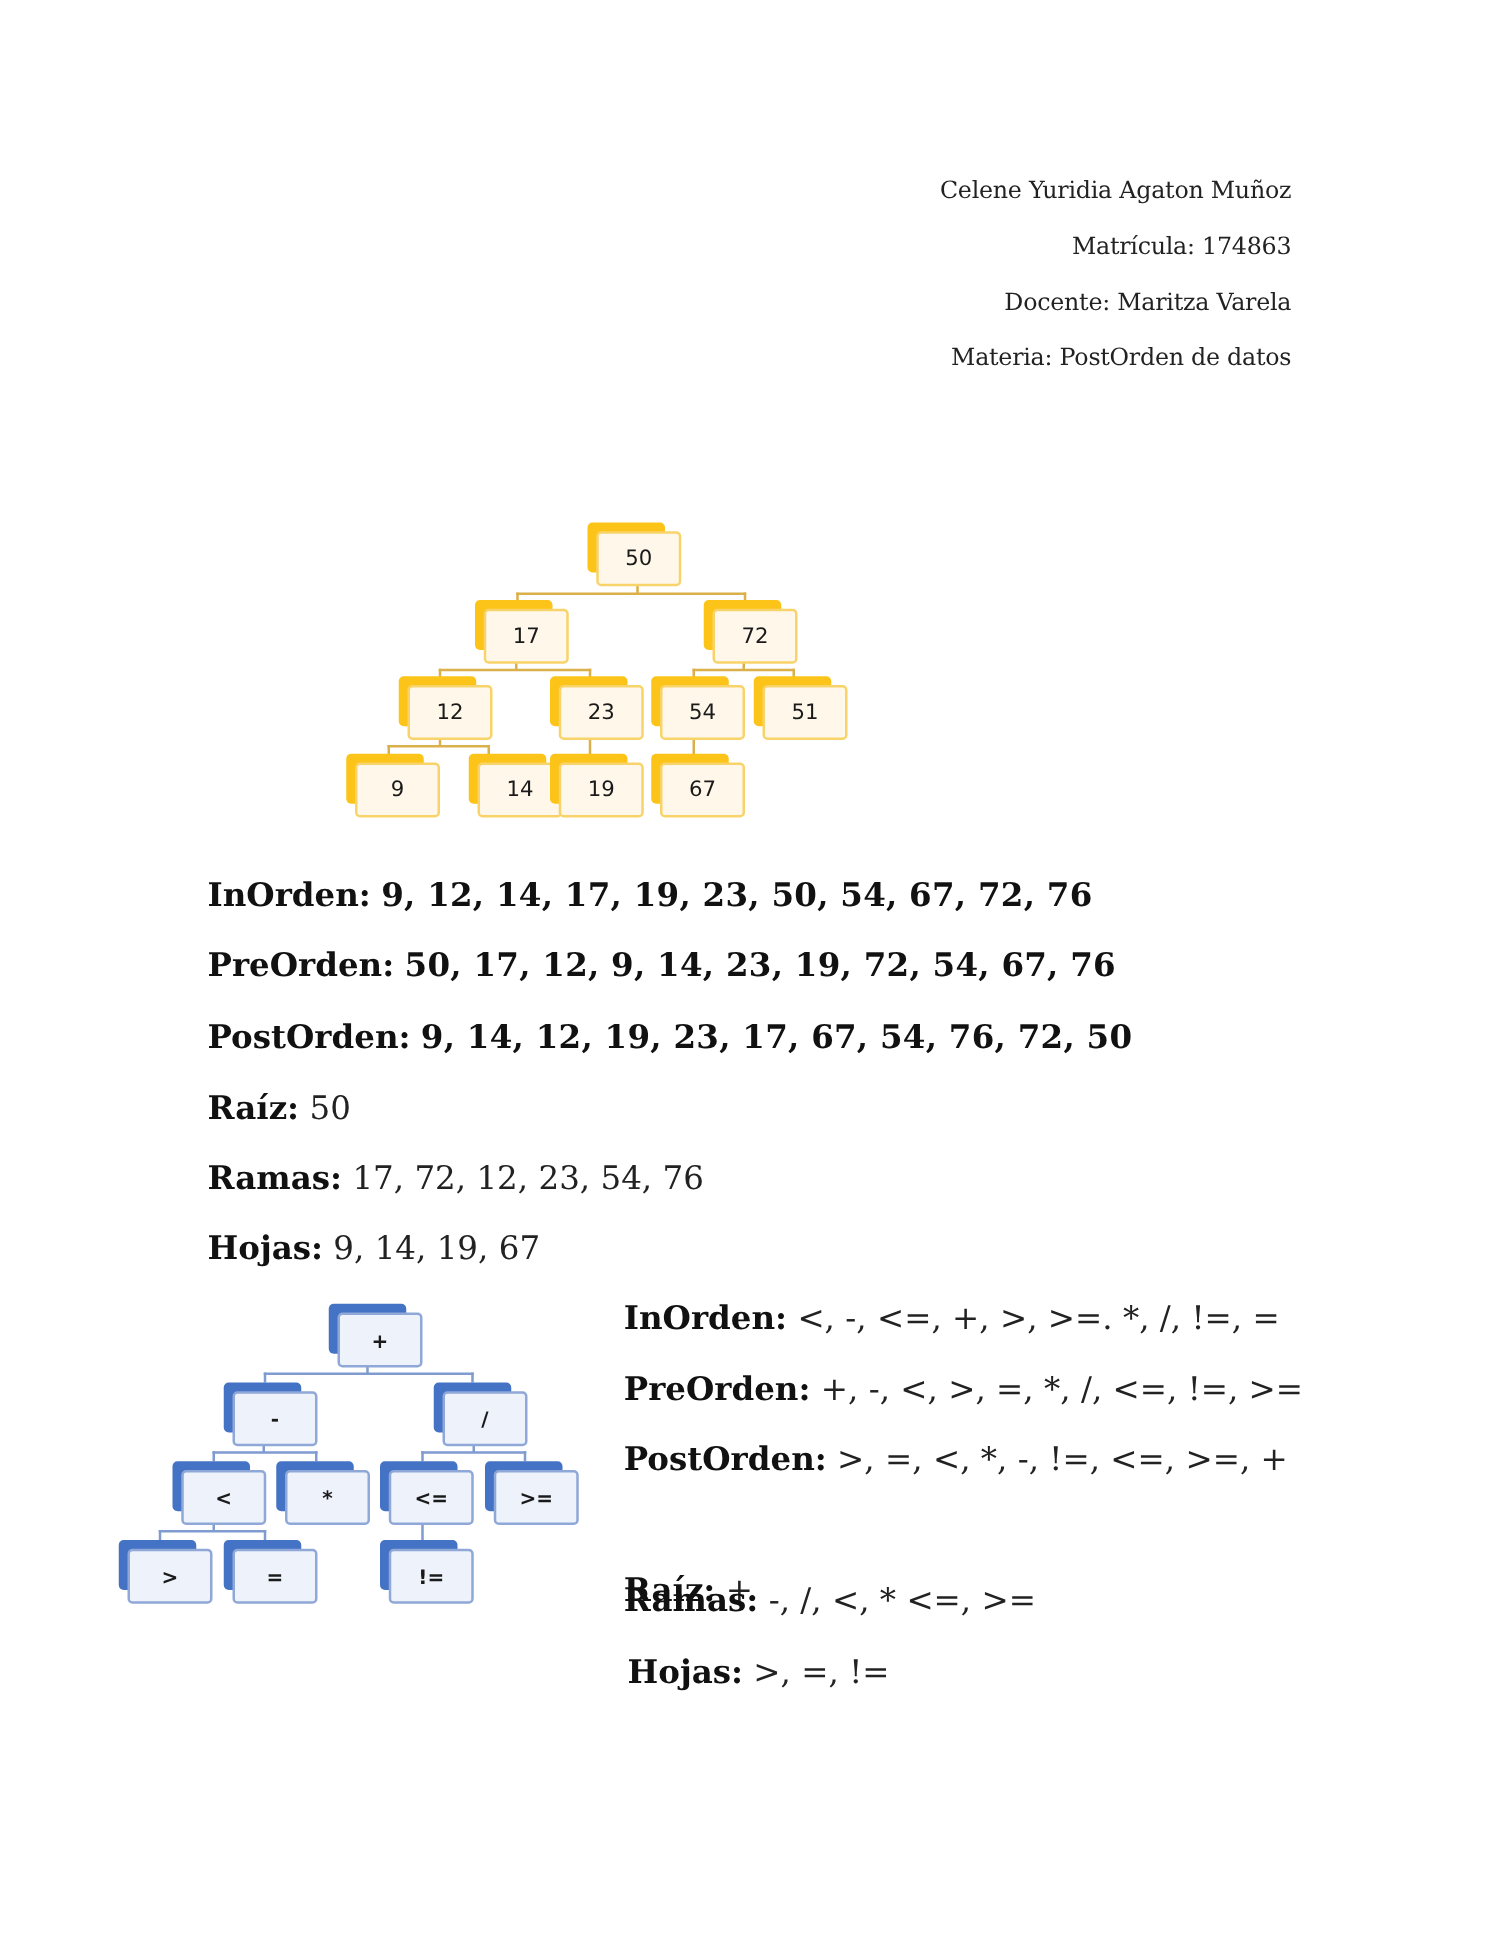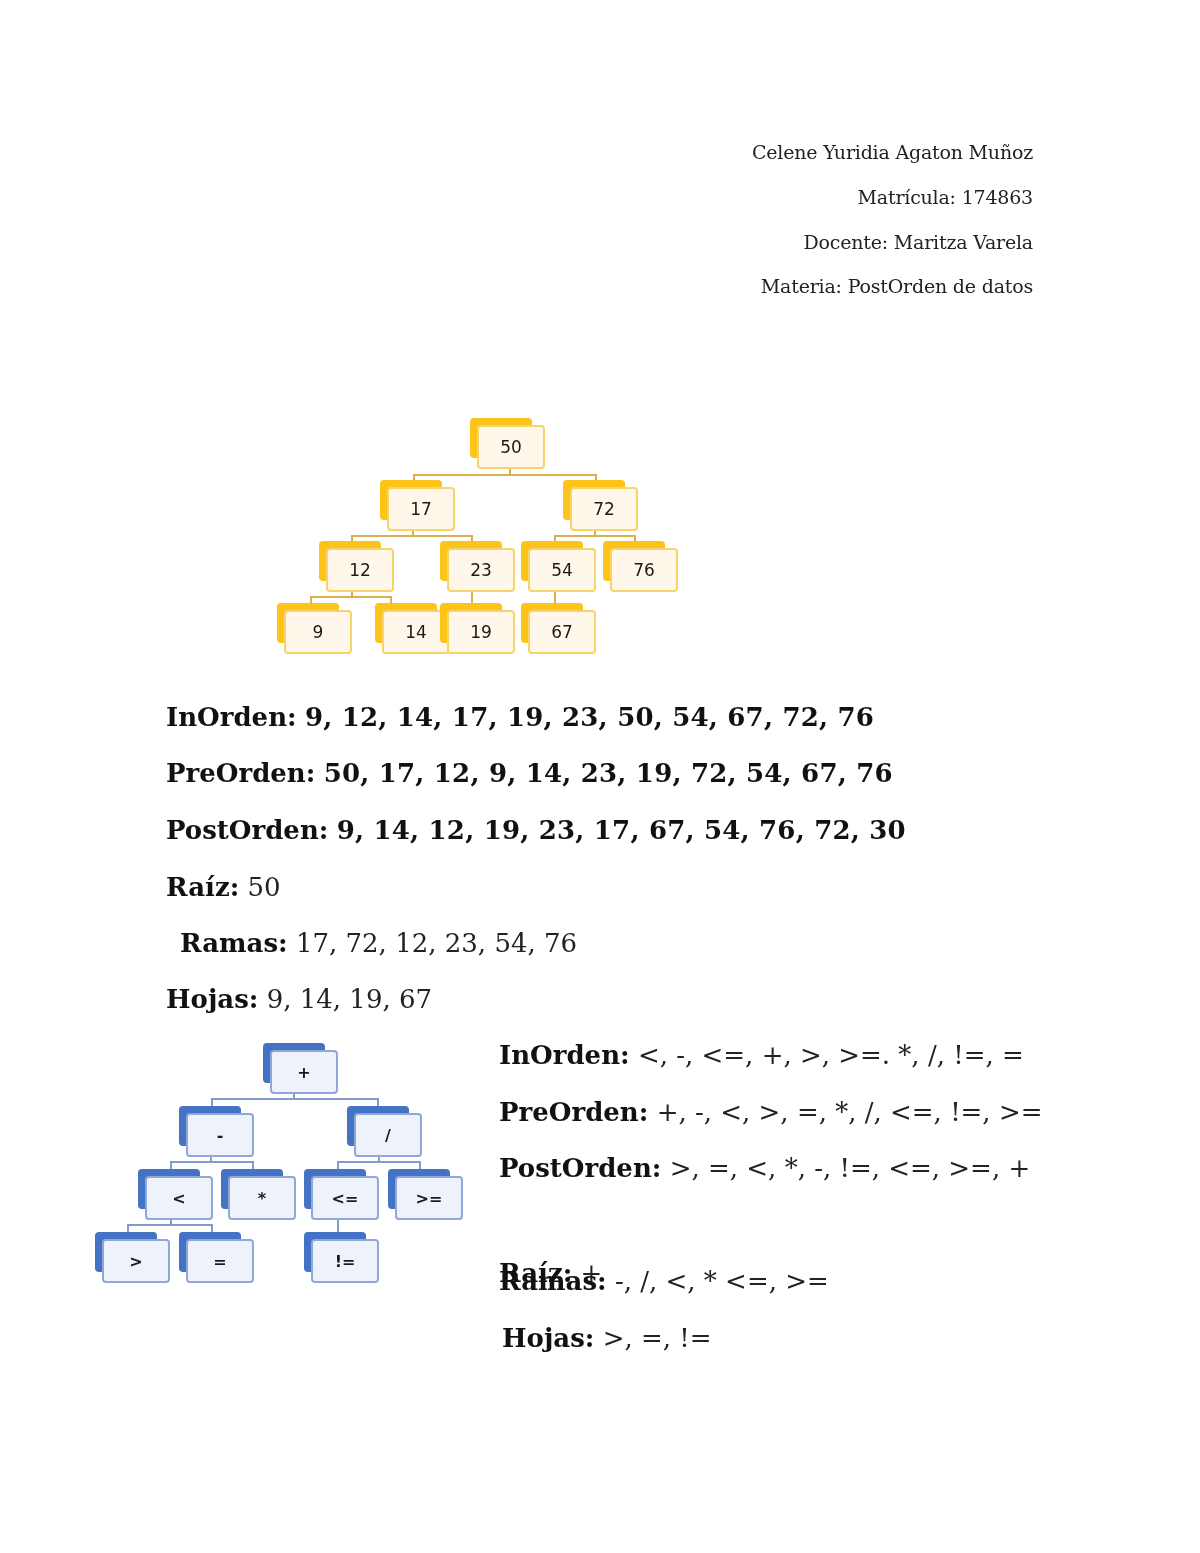--- a/index.html
+++ b/index.html
@@ -83,21 +83,21 @@
   <div class="node gold" style="left:447px;top:548px;">
       <div class="back"></div>
       <div class="front">23</div>
     </div>
   <div class="node gold" style="left:528px;top:548px;">
       <div class="back"></div>
       <div class="front">54</div>
     </div>
   <div class="node gold" style="left:610px;top:548px;">
       <div class="back"></div>
-      <div class="front">76</div>
+      <div class="front">51</div>
     </div>
   <div class="node gold" style="left:284px;top:610px;">
       <div class="back"></div>
       <div class="front">9</div>
     </div>
   <div class="node gold" style="left:382px;top:610px;">
       <div class="back"></div>
       <div class="front">14</div>
     </div>
   <div class="node gold" style="left:447px;top:610px;">
@@ -113,27 +113,27 @@
 <div class="text-line bold-vals" style="left:166px;top:702px;">
   <span class="lbl">InOrden:</span>
   <span class="val">9, 12, 14, 17, 19, 23, 50, 54, 67, 72, 76</span>
 </div>
 <div class="text-line bold-vals" style="left:166px;top:758px;">
   <span class="lbl">PreOrden:</span>
   <span class="val">50, 17, 12, 9, 14, 23, 19, 72, 54, 67, 76</span>
 </div>
 <div class="text-line bold-vals" style="left:166px;top:815px;">
   <span class="lbl">PostOrden:</span>
-  <span class="val">9, 14, 12, 19, 23, 17, 67, 54, 76, 72, 30</span>
+  <span class="val">9, 14, 12, 19, 23, 17, 67, 54, 76, 72, 50</span>
 </div>
 <div class="text-line" style="left:166px;top:872px;">
   <span class="lbl">Raíz:</span>
   <span class="val">50</span>
 </div>
-<div class="text-line" style="left:180px;top:928px;">
+<div class="text-line" style="left:166px;top:928px;">
   <span class="lbl">Ramas:</span>
   <span class="val">17, 72, 12, 23, 54, 76</span>
 </div>
 <div class="text-line" style="left:166px;top:984px;">
   <span class="lbl">Hojas:</span>
   <span class="val">9, 14, 19, 67</span>
 </div>
 
 <div class="tree" style="left:0;top:0;">
 

